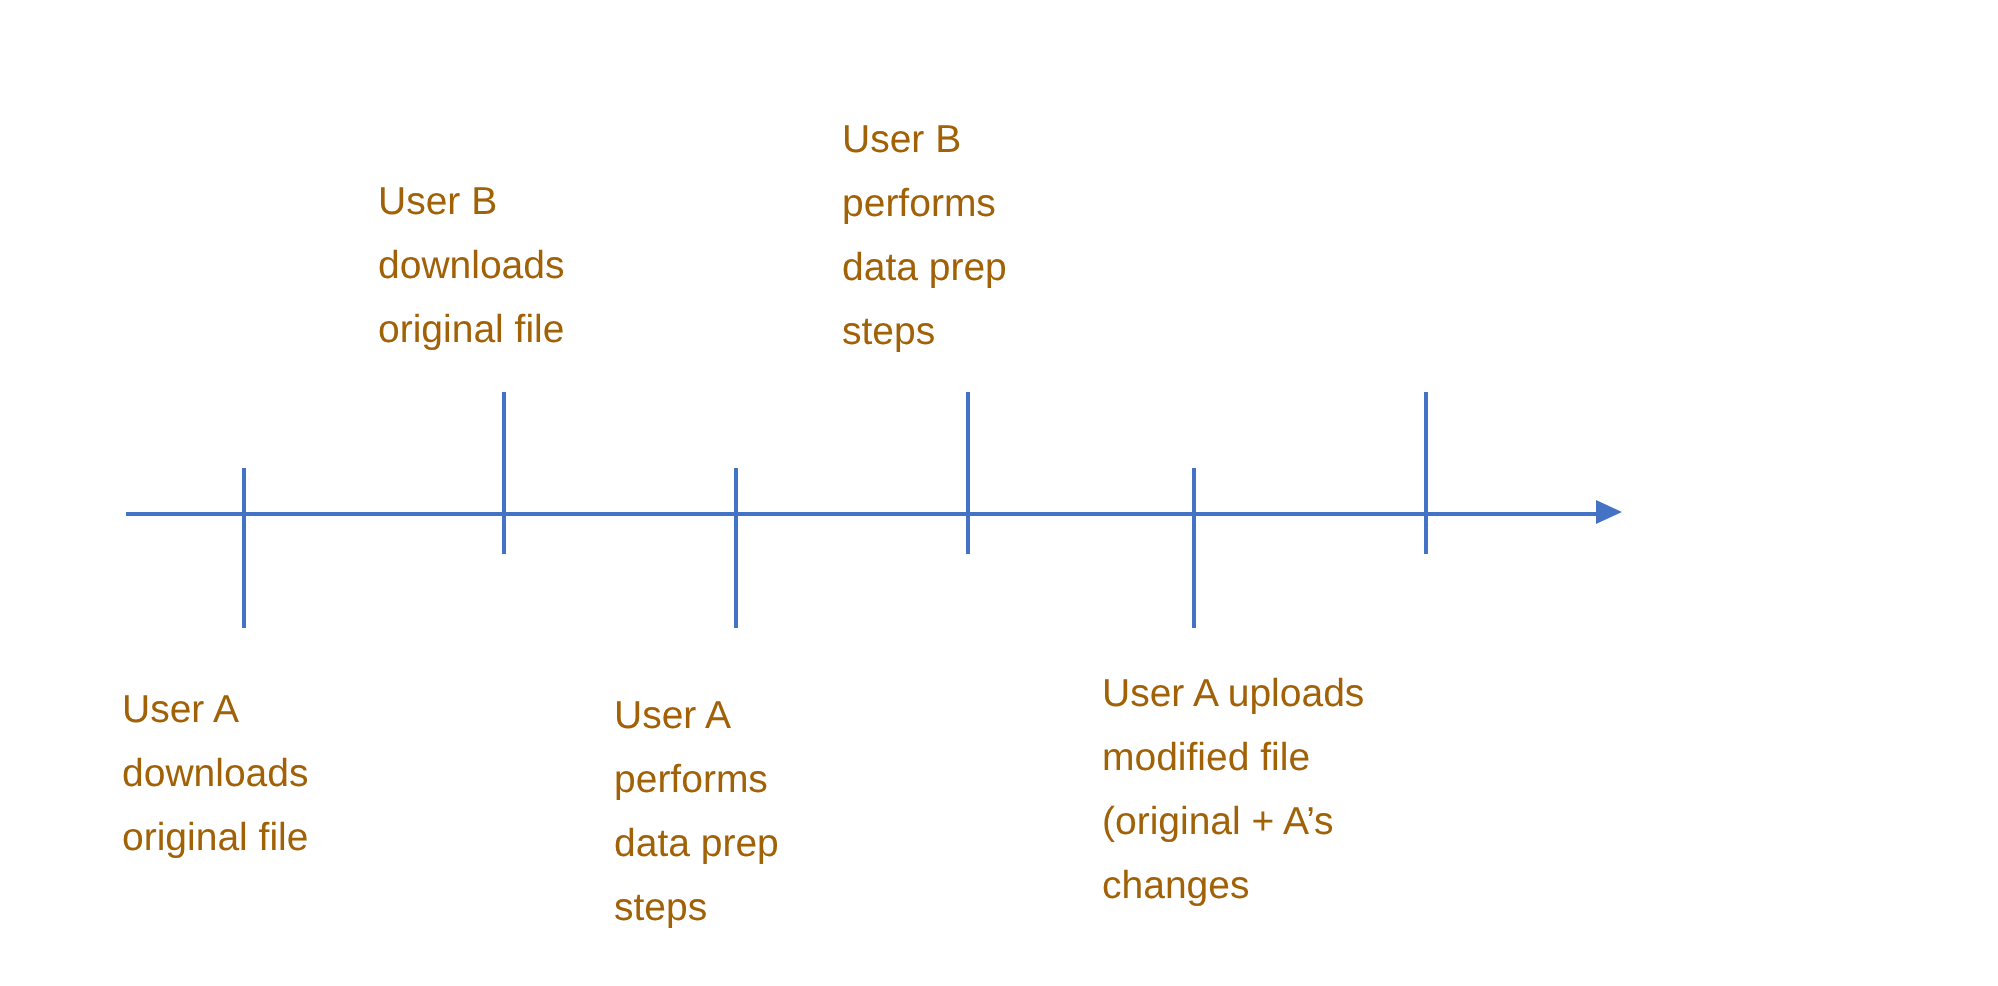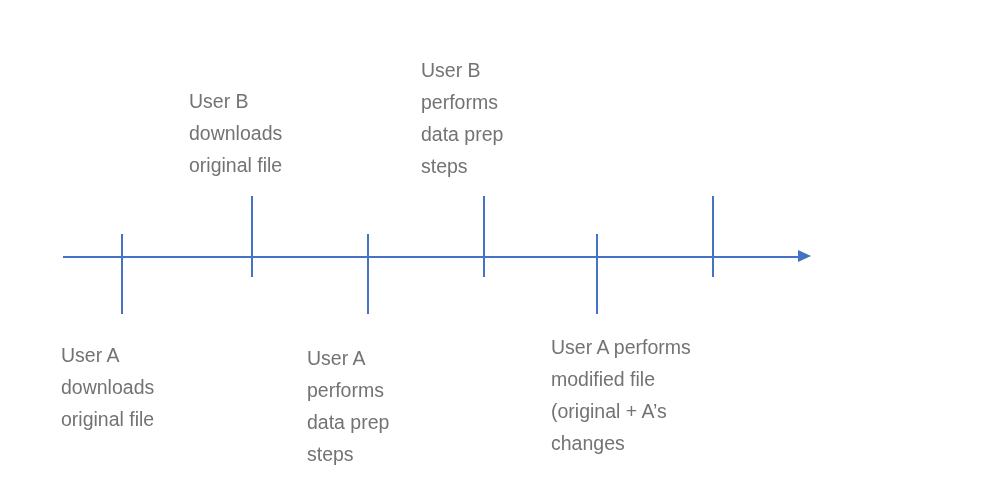--- a/index.html
+++ b/index.html
@@ -41,21 +41,21 @@
   .tick-above {
     top: 196px;
     height: 81px;
   }
   .tick-below {
     top: 234px;
     height: 80px;
   }
   .event-label {
     position: absolute;
-    color: #737373;
+    color: #a16207;
     font-size: 19.5px;
     line-height: 32px;
     white-space: pre-line;
     letter-spacing: 0px;
   }
 </style>
 </head>
 <body>
 
 <div class="canvas" style="--line-color: #4472C4;">
@@ -83,18 +83,18 @@
 
   <div class="event-label" style="left:61px; top:339px">User A
 downloads
 original file</div>
 
   <div class="event-label" style="left:307px; top:342px">User A
 performs
 data prep
 steps</div>
 
-  <div class="event-label" style="left:551px; top:331px">User A performs
+  <div class="event-label" style="left:551px; top:331px">User A uploads
 modified file
 (original + A’s
 changes</div>
 
 </div>
 
 </body></html>

